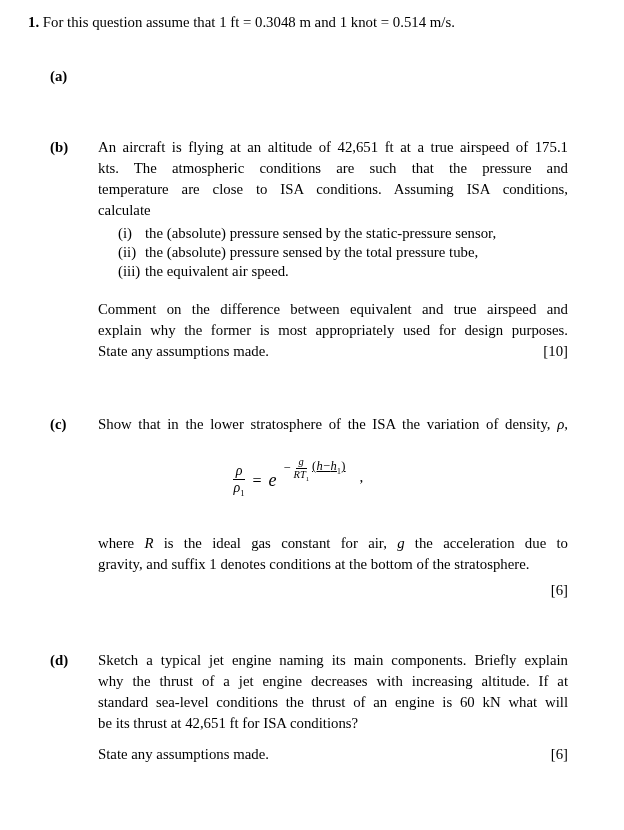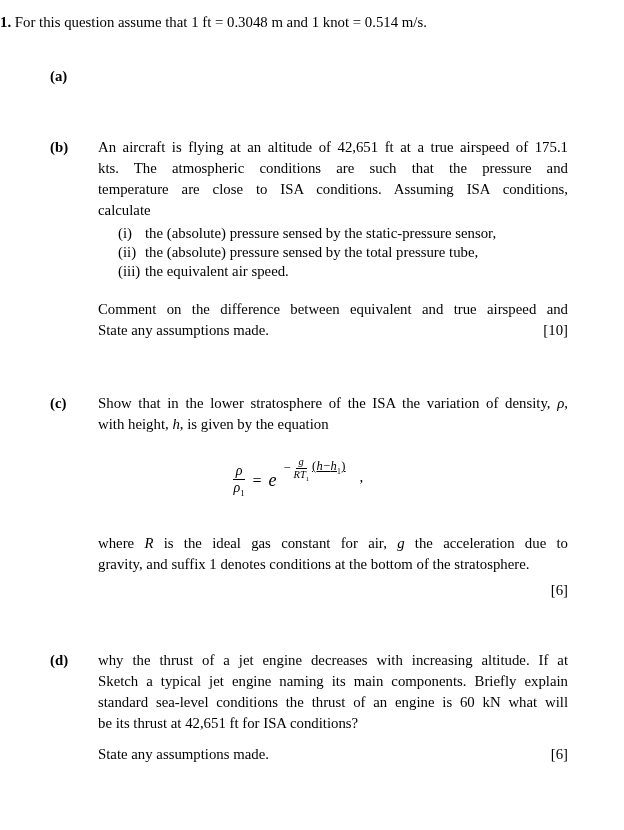--- a/index.html
+++ b/index.html
@@ -4,21 +4,21 @@
 <style>
   * { margin:0; padding:0; box-sizing:border-box; }
   html,body { background:#ffffff; }
   .page {
     width:624px; height:830px; overflow:hidden;
     background:#ffffff; color:#000000;
     font-family:"Liberation Serif","DejaVu Serif",serif;
     font-size:14.8px; line-height:21px;
     padding-top:12px; position:relative;
   }
-  .intro { margin-left:0; height:21px; white-space:nowrap; }
+  .intro { margin-left:28px; height:21px; white-space:nowrap; }
   .qnum { font-weight:bold; }
 
   .part { display:flex; margin-left:50px; }
   .plabel { width:48px; flex-shrink:0; font-weight:bold; }
   .pbody { width:470px; }
 
   .jline { text-align:justify; text-align-last:justify; white-space:nowrap; }
   .lline { text-align:left; white-space:nowrap; }
   .flexline { display:flex; justify-content:space-between; white-space:nowrap;gap:34px; }
 
@@ -86,33 +86,33 @@
           <span>the (absolute) pressure sensed by the total pressure tube,</span>
         </div>
         <div class="subitem">
           <span class="numeral">(iii)</span>
           <span>the equivalent air speed.</span>
         </div>
       </div>
 
       <div class="cpara">
         <div class="jline">Comment on the difference between equivalent and true airspeed and</div>
+        <div class="jline">explain why the former is most appropriately used for design purposes.</div>
         <div class="flexline">
           <span>State any assumptions made.</span>
           <span>[10]</span>
         </div>
       </div>
     </div>
   </div>
 
   <div class="part mt-c">
     <div class="plabel">(c)</div>
     <div class="pbody">
       <div class="jline"><span>Show that in the lower stratosphere of the ISA the variation of density, </span><span class="it">ρ</span><span>,</span></div>
-      <div class="lline"><span>with height, </span><span class="it">h</span><span>, is given by the equation</span></div>
 
       <div class="eqwrap">
         <div class="eqrow">
           <span class="frac">
             <span class="fnum">ρ</span>
             <span class="fden"><span>ρ</span><sub>1</sub></span>
           </span>
           <span class="eqsign">=</span>
           <span class="ebase">e</span>
           <span class="exp">
@@ -131,22 +131,22 @@
         <div class="jline"><span>where </span><span class="it">R</span><span> is the ideal gas constant for air, </span><span class="it">g</span><span> the acceleration due to</span></div>
         <div class="lline">gravity, and suffix 1 denotes conditions at the bottom of the stratosphere.</div>
       </div>
       <div class="marksline">[6]</div>
     </div>
   </div>
 
   <div class="part mt-d">
     <div class="plabel">(d)</div>
     <div class="pbody">
+      <div class="jline">Sketch a typical jet engine naming its main components. Briefly explain</div>
       <div class="jline">why the thrust of a jet engine decreases with increasing altitude. If at</div>
-      <div class="jline">Sketch a typical jet engine naming its main components. Briefly explain</div>
       <div class="jline">standard sea-level conditions the thrust of an engine is 60 kN what will</div>
       <div class="lline">be its thrust at 42,651 ft for ISA conditions?</div>
       <div class="flexline statep">
         <span>State any assumptions made.</span>
         <span>[6]</span>
       </div>
     </div>
   </div>
 
 </div>

